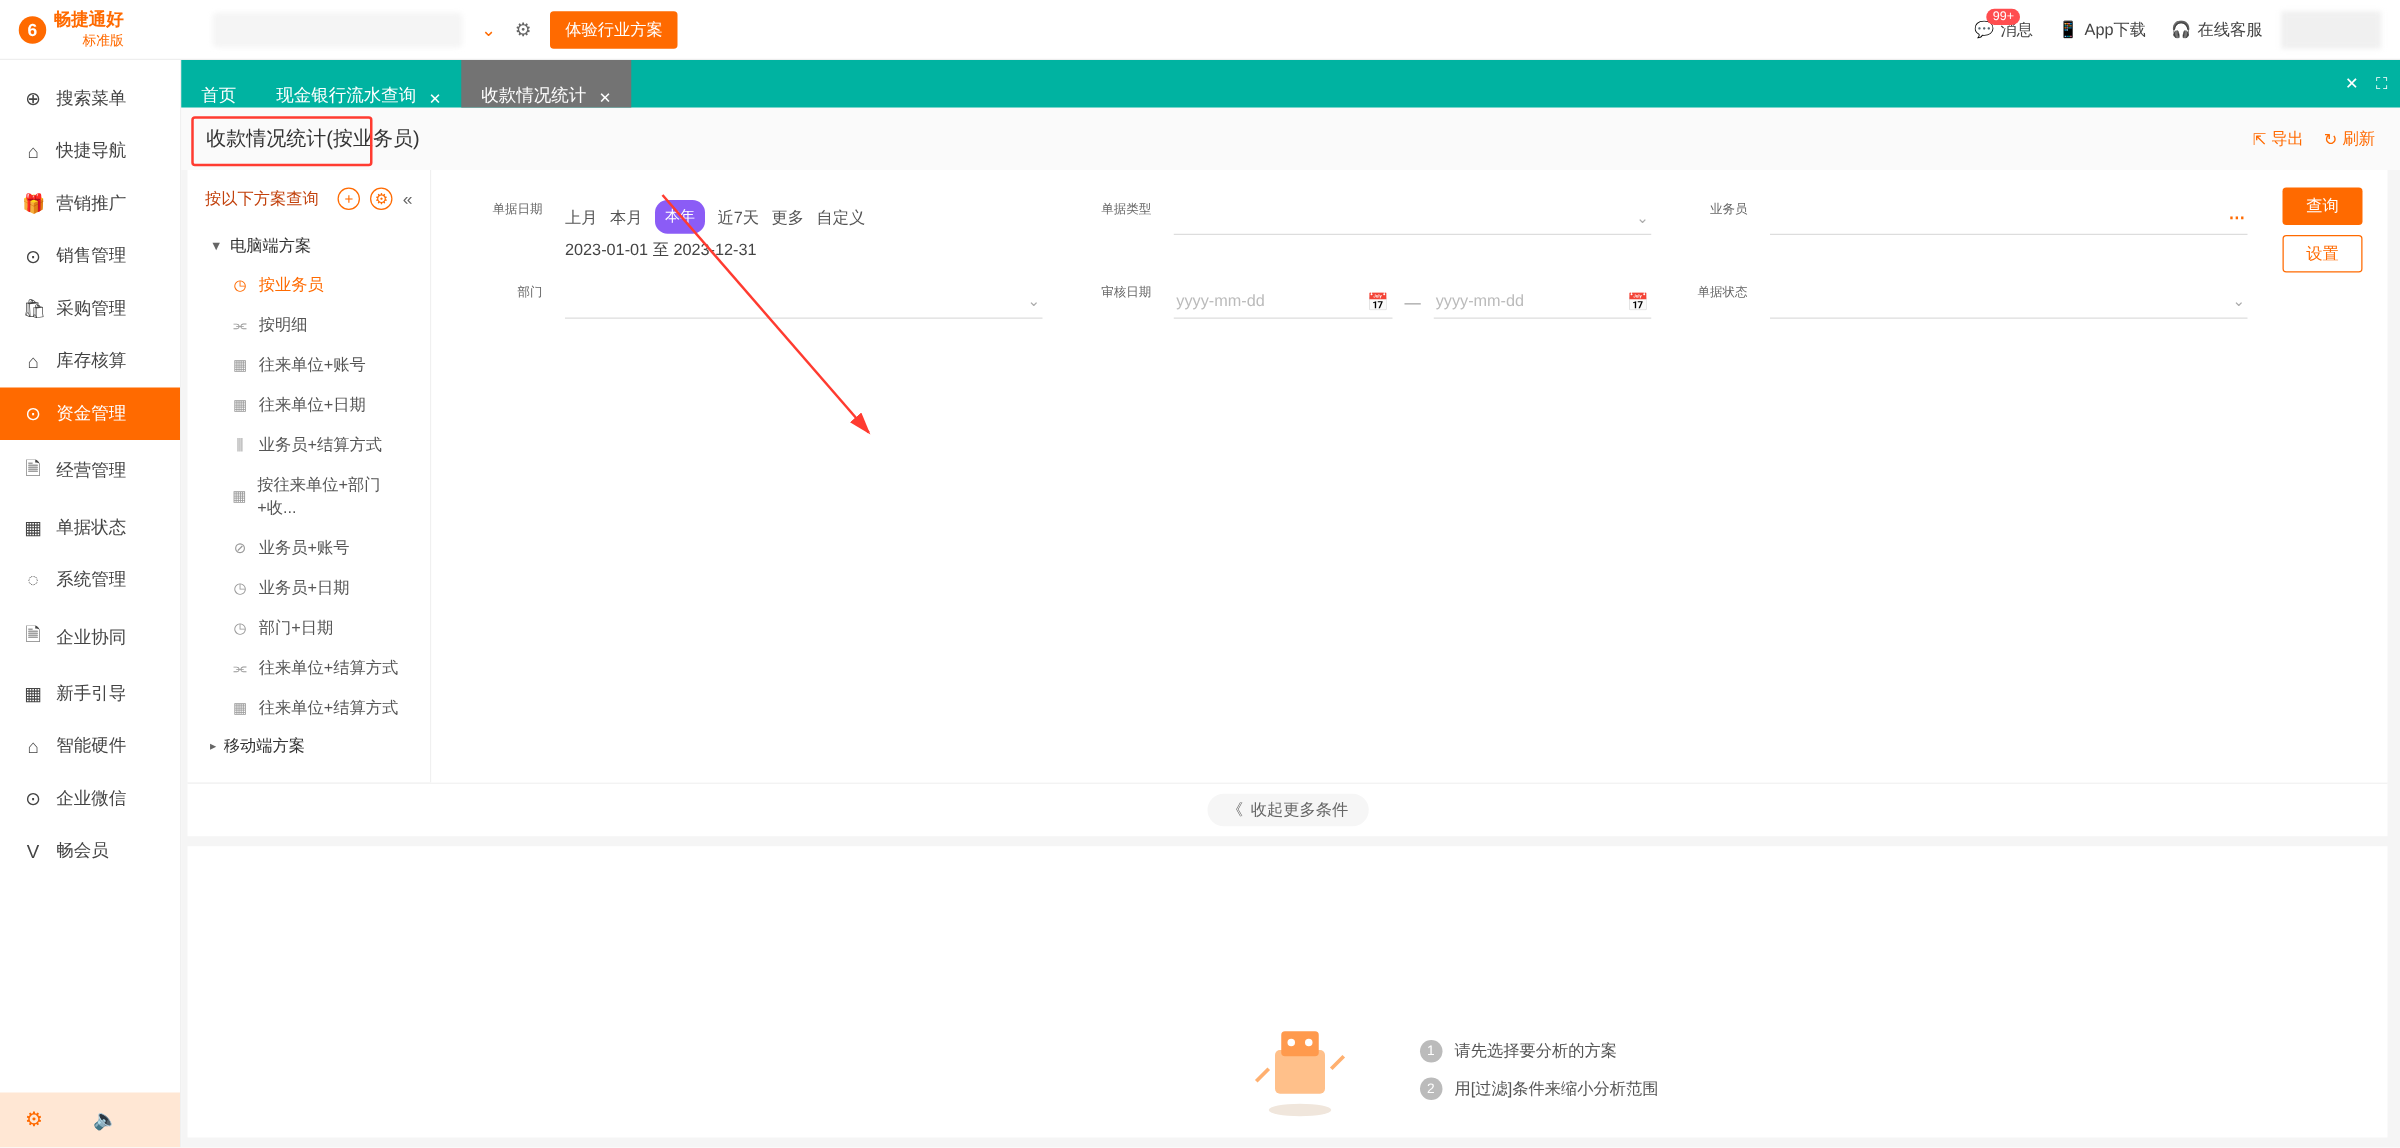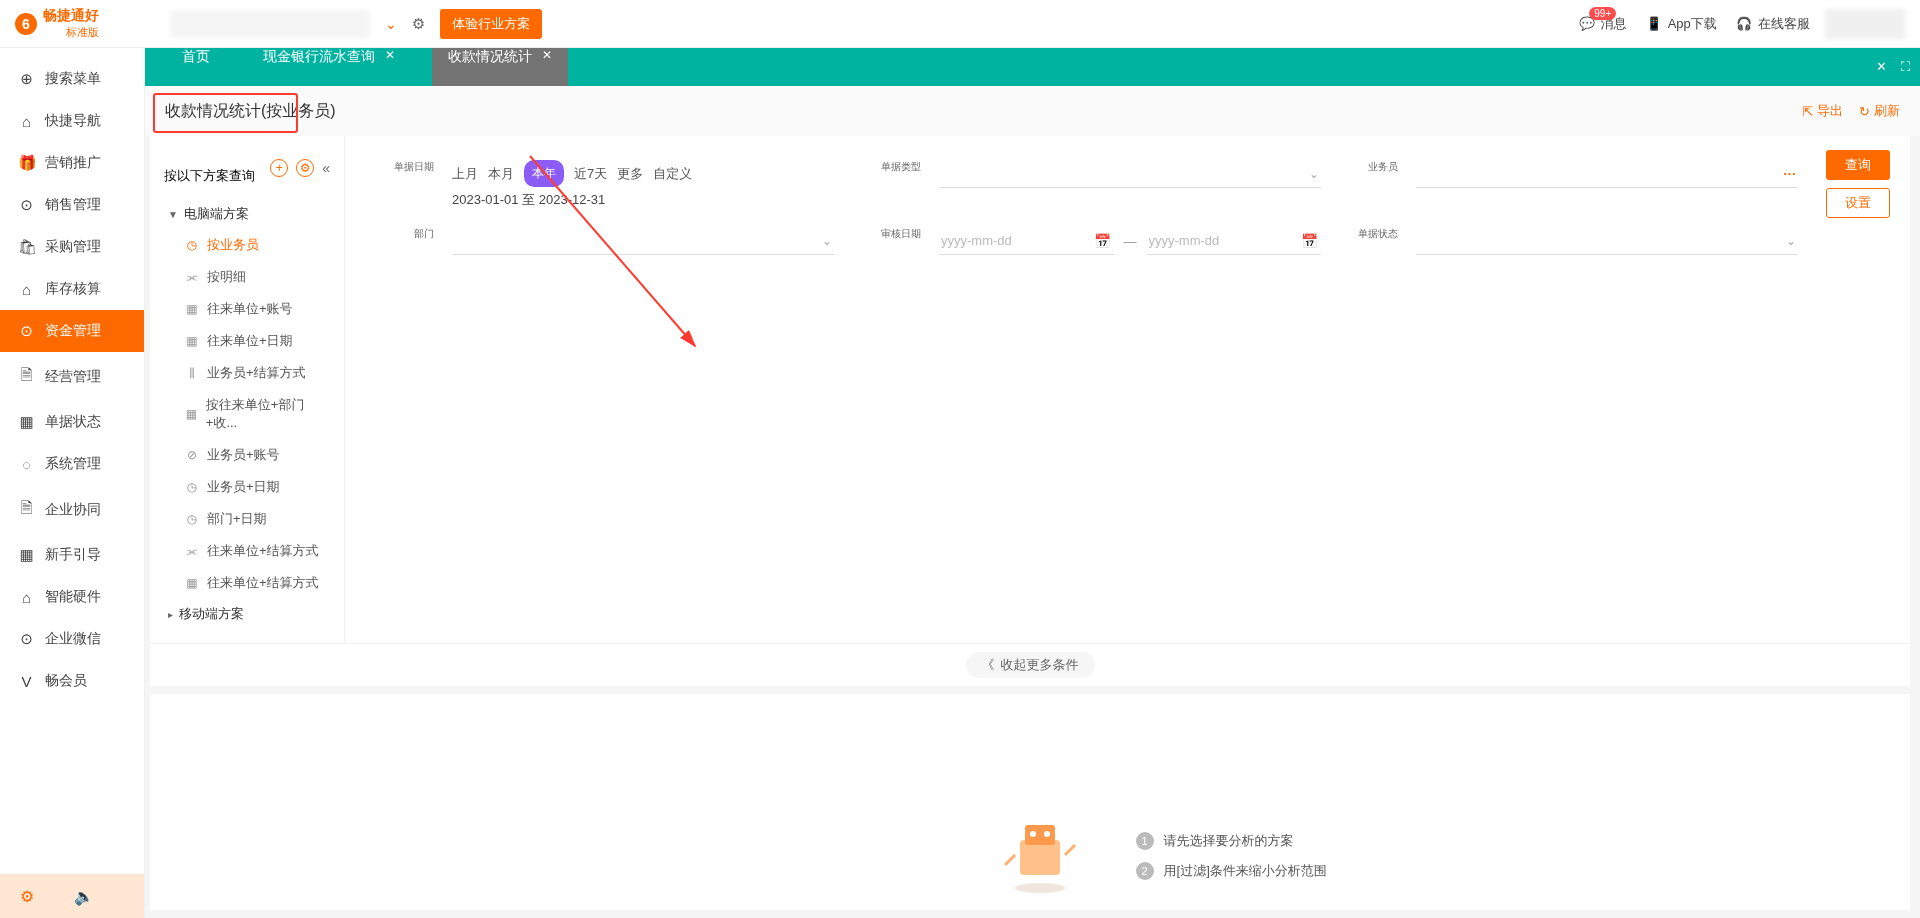--- a/index.html
+++ b/index.html
@@ -29,41 +29,41 @@
 .nav-item.active { background: #ff6a00; color: #fff; }
 .nav-item .icon { width: 17px; text-align: center; font-size: 15px; }
 .nav-spacer { flex: 1; }
 .nav-bottom { height: 44px; background: #ffe7d4; display: flex; align-items: center; padding: 0 20px; gap: 40px; }
 .nav-bottom .gear2 { color: #ff6a00; font-size: 16px; }
 .nav-bottom .speaker { color: #ff6a00; font-size: 16px; }
 
 
 .main { flex: 1; display: flex; flex-direction: column; background: #f5f5f5; }
 .tab-bar { background: #00b3a1; height: 38px; display: flex; align-items: center; position: relative; }
-.tab { padding: 0 16px; height: 38px; display: flex; align-items: flex-start; gap: 6px; color: #fff; font-size: 14px; cursor: pointer; margin-left: 21px; }
+.tab { padding: 0 16px; height: 38px; display: flex; align-items: flex-end; gap: 6px; color: #fff; font-size: 14px; cursor: pointer; }
 .tab.active { background: #737373; font-family: Liberation Serif, serif; }
 .tab .close { font-size: 12px; margin-left: 4px; }
 .tab-right-icons { position: absolute; right: 10px; display: flex; gap: 14px; color: #fff; }
 .tab-right-icons span { cursor: pointer; }
 
 
 .page-title-bar { background: #fafafa; height: 50px; display: flex; align-items: center; padding: 0 20px; }
 .page-title-wrap { position: relative; }
 .title-hl { position: absolute; border: 2px solid #ff3b30; border-radius: 3px; left: -12px; top: -8px; width: 145px; height: 40px; pointer-events: none; }
 .page-title { font-size: 16px; color: #333; }
 .title-actions { margin-left: auto; display: flex; gap: 16px; color: #ff6a00; font-size: 13px; }
 .title-actions span { cursor: pointer; display: flex; align-items: center; gap: 4px; }
 
 
 .content-row { display: flex; margin: 0 10px 0 5px; gap: 0; }
 
 
 .scheme-panel { width: 195px; background: #fff; padding: 14px 14px; border-right: 1px solid #f0f0f0; }
 .scheme-header { display: flex; align-items: center; gap: 8px; margin-bottom: 14px; position: relative; }
-.scheme-header-title { font-size: 13px; color: #000000; flex: 1; margin-top: 17px; }
+.scheme-header-title { font-size: 13px; color: #c2410c; flex: 1; }
 .circle-btn { width: 18px; height: 18px; border: 1.5px solid #ff6a00; border-radius: 50%; display: flex; align-items: center; justify-content: center; color: #ff6a00; font-size: 12px; cursor: pointer; }
 .collapse-icon { color: #666; font-size: 14px; cursor: pointer; }
 .tree-caret { font-size: 10px; color: #666; margin-right: 6px; }
 .tree-header { display: flex; align-items: center; padding: 6px 4px; font-size: 13px; color: #333; cursor: pointer; }
 .tree-item { display: flex; align-items: center; gap: 7px; padding: 7px 4px 7px 20px; font-size: 13px; color: #555; cursor: pointer; }
 .tree-item.active { color: #ff6a00; }
 .tree-item .ti-icon { width: 16px; height: 16px; font-size: 12px; display: flex; align-items: center; justify-content: center; color: #999; }
 .tree-item.active .ti-icon { color: #ff6a00; }
 
 

